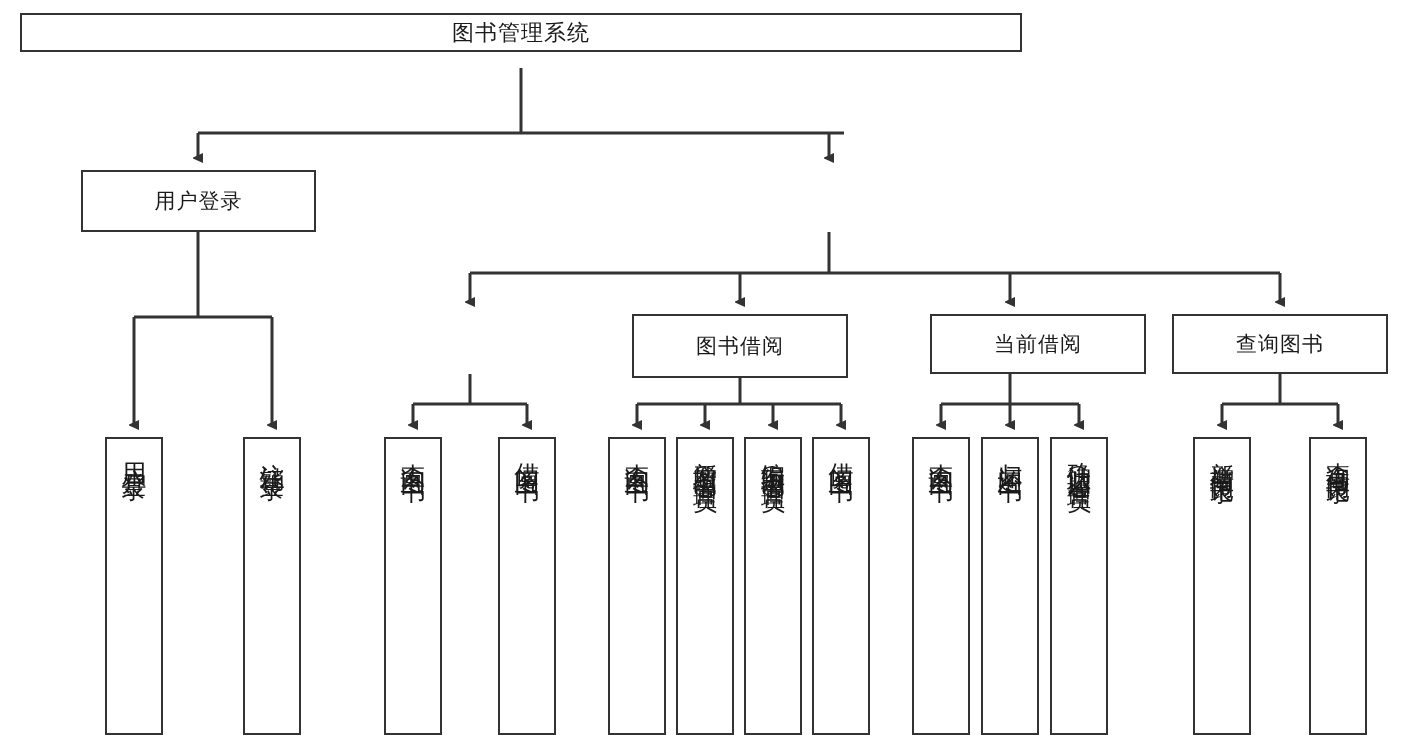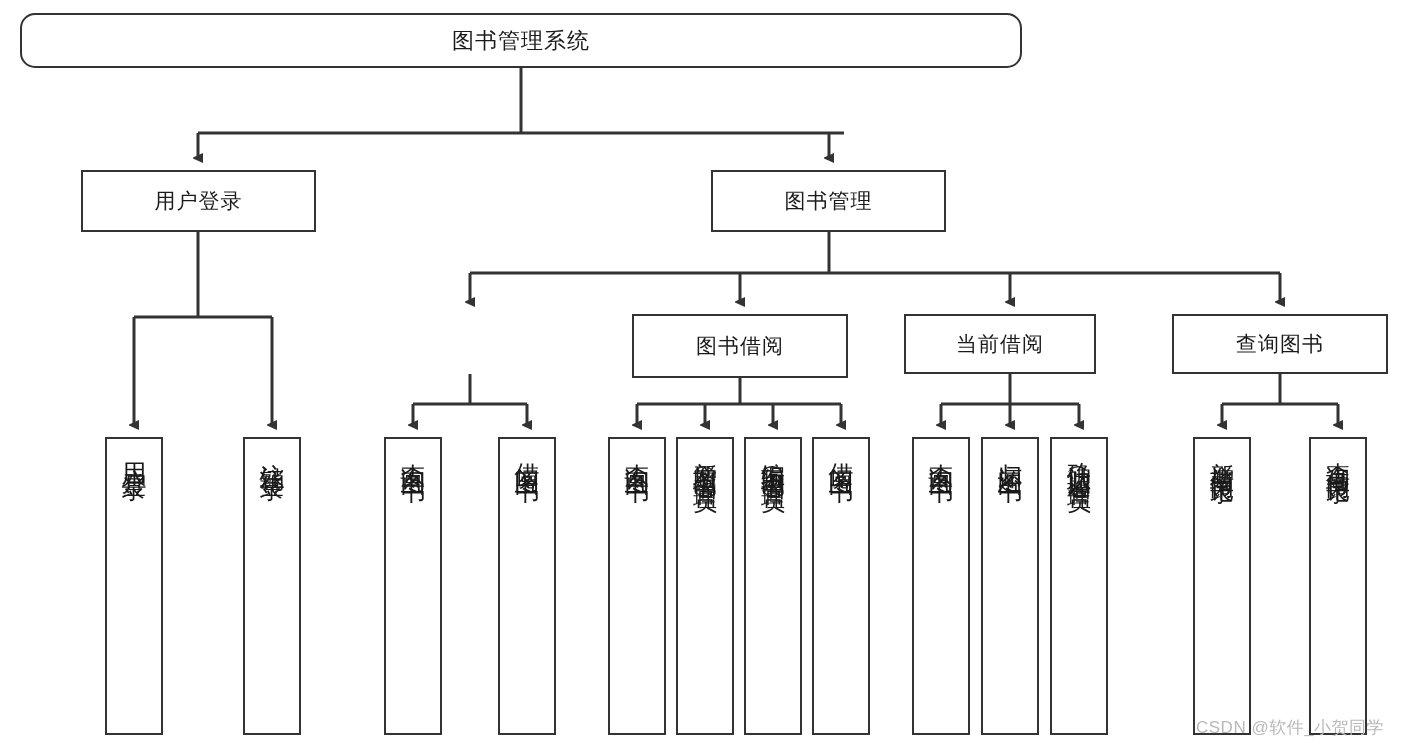--- a/index.html
+++ b/index.html
@@ -123,35 +123,32 @@
       <path d="M1010,404 L1010,425" marker-end="url(#arrow)"></path>
       <path d="M1079,404 L1079,425" marker-end="url(#arrow)"></path>
 
       <path d="M1280,374 L1280,404"></path>
       <path d="M1222,404 L1338,404"></path>
       <path d="M1222,404 L1222,425" marker-end="url(#arrow)"></path>
       <path d="M1338,404 L1338,425" marker-end="url(#arrow)"></path>
     </g>
   </svg>
 
-  <div class="node h root" style="left:20px; top:13px; width:1002px; height:55px;border-radius:15px;">
+  <div class="node h root" style="left:20px; top:13px; width:1002px; height:39px;">
     <span class="label">图书管理系统</span>
   </div>
 
   <div class="node h" style="left:81px; top:170px; width:235px; height:62px;">
     <span class="label">用户登录</span>
   </div>
-  <div class="node h" style="left:711px; top:170px; width:235px; height:62px;">
-    <span class="label">图书管理</span>
-  </div>
 
   <div class="node h" style="left:632px; top:314px; width:216px; height:64px;">
     <span class="label">图书借阅</span>
   </div>
-  <div class="node h" style="left:904px; top:314px; width:192px; height:60px;">
+  <div class="node h" style="left:930px; top:314px; width:216px; height:60px;">
     <span class="label">当前借阅</span>
   </div>
   <div class="node h" style="left:1172px; top:314px; width:216px; height:60px;">
     <span class="label">查询图书</span>
   </div>
 
   <div class="node v" style="left:105px; top:437px; width:58px; height:298px;">
     <span class="label">用户登录</span>
   </div>
   <div class="node v" style="left:243px; top:437px; width:58px; height:298px;">
@@ -188,15 +185,14 @@
     <span class="label">确认归还（管理员）</span>
   </div>
 
   <div class="node v tall" style="left:1193px; top:437px; width:58px; height:298px;">
     <span class="label">新增借阅记录</span>
   </div>
   <div class="node v tall" style="left:1309px; top:437px; width:58px; height:298px;">
     <span class="label">查询借阅记录</span>
   </div>
 
-  <div class="watermark" style="left:1196px; top:716px;">CSDN @软件_小贺同学</div>
 
 </div>
 
 </body></html>

